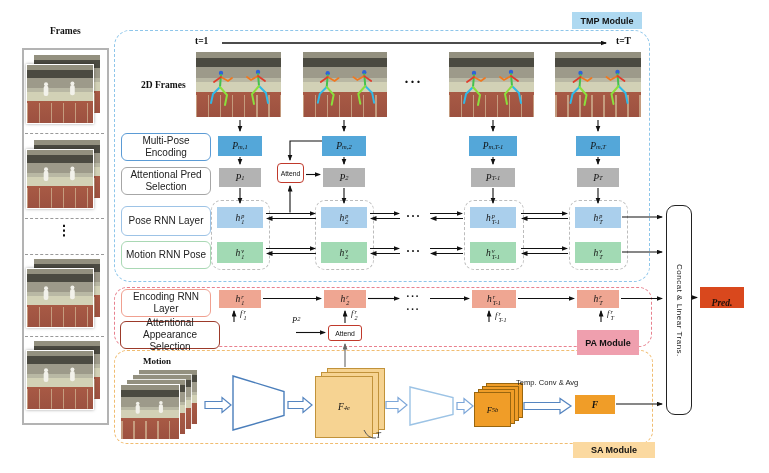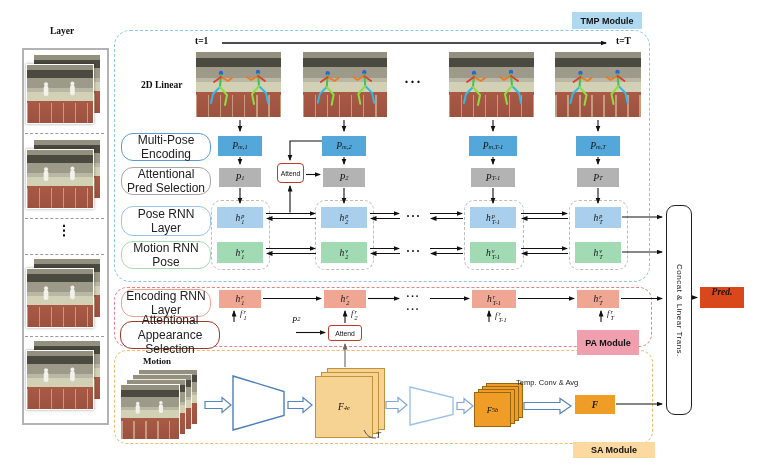--- a/index.html
+++ b/index.html
@@ -18,22 +18,22 @@
         font-family:"Liberation Serif",serif;font-style:italic;font-size:9.5px;color:#111;z-index:2;}
   .pmbox{background:#54a7d9;}
   .pbox{background:#b3b3b3;}
   .hpbox{background:#aacfec;}
   .hvbox{background:#a2dab4;}
   .hrbox{background:#efa692;}
   .sb{font-size:6.5px;font-style:italic;vertical-align:-2px;}
   .ss{display:inline-flex;flex-direction:column;align-items:flex-start;font-size:6.2px;line-height:5.6px;margin-left:1px;font-style:italic;transform:translateY(.5px);}
   .pairdash{position:absolute;border:1.2px dashed #bcbcbc;border-radius:10px;z-index:1;}
   
-  .rowlab{position:absolute;background:#fff;border-radius:12px;display:flex;align-items:center;justify-content:center;
-          text-align:center;font-size:12px;line-height:1.2;color:#222;z-index:2;padding:13px 2px;box-sizing:border-box;}
+  .rowlab{position:absolute;background:#fff;border-radius:6px;display:flex;align-items:center;justify-content:center;
+          text-align:center;font-size:10px;line-height:1.2;color:#222;z-index:2;padding:13px 2px;box-sizing:border-box;}
   .attend{position:absolute;background:#fff;border:1.3px solid #c0392b;border-radius:4px;display:flex;align-items:center;
           justify-content:center;font-size:6.8px;color:#111;z-index:5;box-sizing:border-box;}
   .dots{position:absolute;font-family:"Liberation Serif",serif;font-weight:bold;color:#111;z-index:5;letter-spacing:1px;}
   .flabel{position:absolute;font-family:"Liberation Serif",serif;font-style:italic;font-size:8.5px;color:#111;z-index:5;display:flex;align-items:flex-start;}
   
   .videobox{position:absolute;border:2px solid #b3b3b3;background:#fff;z-index:1;}
   .divider{position:absolute;border-top:1.5px dashed #9a9a9a;z-index:2;}
   .scene{background-image:
       repeating-linear-gradient(90deg, rgba(225,213,175,.55) 0 1.5px, transparent 1.5px 12px),
       linear-gradient(180deg,#93907f 0%,#93907f 9%,#4b4a41 9%,#4b4a41 23%,#9d9a8a 23%,#9d9a8a 40%,
@@ -43,21 +43,21 @@
   .thumb.front{border:1.5px solid #fff;box-shadow:0 0 3px rgba(0,0,0,.35);z-index:3;}
   .poseimg{position:absolute;z-index:2;}
   .stacklayer{position:absolute;z-index:2;}
   .f4e{background:#f6d392;border:1px solid #c1923a;}
   .f5b{background:#f09d28;border:1px solid #99660f;}
   .fbox{position:absolute;background:#f09d28;display:flex;align-items:center;justify-content:center;
         font-family:"Liberation Serif",serif;font-style:italic;font-weight:bold;font-size:9.5px;z-index:2;}
   .cnntext{position:absolute;display:flex;align-items:center;justify-content:center;font-size:8.4px;color:#222;z-index:4;}
   .concat{position:absolute;border:1.4px solid #222;border-radius:9px;background:#fff;display:flex;align-items:center;justify-content:center;z-index:2;}
   .concat span{writing-mode:vertical-rl;font-size:8px;color:#222;letter-spacing:.5px;}
-  .pred{position:absolute;background:#d9481d;display:flex;align-items:flex-start;justify-content:center;
+  .pred{position:absolute;background:#d9481d;display:flex;align-items:flex-end;justify-content:center;
         font-family:"Liberation Serif",serif;font-style:italic;font-weight:bold;font-size:9.5px;color:#20100a;z-index:2;}
   svg.overlay{position:absolute;left:0;top:0;z-index:4;pointer-events:none;}
 </style>
 </head>
 <body>
 
 <svg width="0" height="0" style="position:absolute">
   <defs>
     <g id="skel-pair" fill="none" stroke-linecap="round">
       <circle cx="25" cy="21" r="2.2" fill="#2e63d8" stroke="none"></circle>
@@ -92,21 +92,21 @@
 <div class="modlab" style="left:577px;top:330px;width:62px;height:25px;background:#ef9fae;">
     <span>PA Module</span>
   </div>
 <div class="modlab" style="left:573px;top:442px;width:82px;height:16px;background:#fbd9a0;">
     <span>SA Module</span>
   </div>
 
 <div class="sb-head" style="left:195px;top:36px;">t=1</div>
 <div class="sb-head" style="left:616px;top:36px;">t=T</div>
 
-<div class="sb-head" style="left:50px;top:26px;">Layer</div>
+<div class="sb-head" style="left:50px;top:26px;">Frames</div>
 <div class="videobox" style="left:22px;top:48px;width:83px;height:373px;"></div>
 <div class="thumb scene" style="left:34px;top:55px;width:66px;height:58px;"></div>
 <div class="thumb scene front" style="left:26px;top:64px;width:66px;height:58px;"><svg viewBox="0 0 85 65" width="100%" height="100%">
       <use href="#fig-pair"></use>
     </svg></div>
 <div class="divider" style="left:25px;top:133px;width:79px;"></div>
 <div class="thumb scene" style="left:34px;top:140px;width:66px;height:58px;"></div>
 <div class="thumb scene front" style="left:26px;top:149px;width:66px;height:58px;"><svg viewBox="0 0 85 65" width="100%" height="100%">
       <use href="#fig-pair"></use>
     </svg></div>
@@ -116,21 +116,21 @@
 <div class="thumb scene" style="left:34px;top:259px;width:66px;height:58px;"></div>
 <div class="thumb scene front" style="left:26px;top:268px;width:66px;height:58px;"><svg viewBox="0 0 85 65" width="100%" height="100%">
       <use href="#fig-pair"></use>
     </svg></div>
 <div class="divider" style="left:25px;top:336px;width:79px;"></div>
 <div class="thumb scene" style="left:34px;top:341px;width:66px;height:58px;"></div>
 <div class="thumb scene front" style="left:26px;top:350px;width:66px;height:58px;"><svg viewBox="0 0 85 65" width="100%" height="100%">
       <use href="#fig-pair"></use>
     </svg></div>
 
-<div class="sb-head" style="left:141px;top:80px;">2D Linear</div>
+<div class="sb-head" style="left:141px;top:80px;">2D Frames</div>
 <div class="poseimg scene" style="left:196px;top:52px;width:85px;height:65px;"><svg viewBox="0 0 85 65" width="100%" height="100%">
       <use href="#skel-pair"></use>
     </svg></div>
 <div class="poseimg scene" style="left:303px;top:52px;width:84px;height:65px;"><svg viewBox="0 0 85 65" width="100%" height="100%">
       <use href="#skel-pair"></use>
     </svg></div>
 <div class="dots" style="left:404px;top:74px;font-size:15px;">···</div>
 <div class="poseimg scene" style="left:449px;top:52px;width:85px;height:65px;"><svg viewBox="0 0 85 65" width="100%" height="100%">
       <use href="#skel-pair"></use>
     </svg></div>

